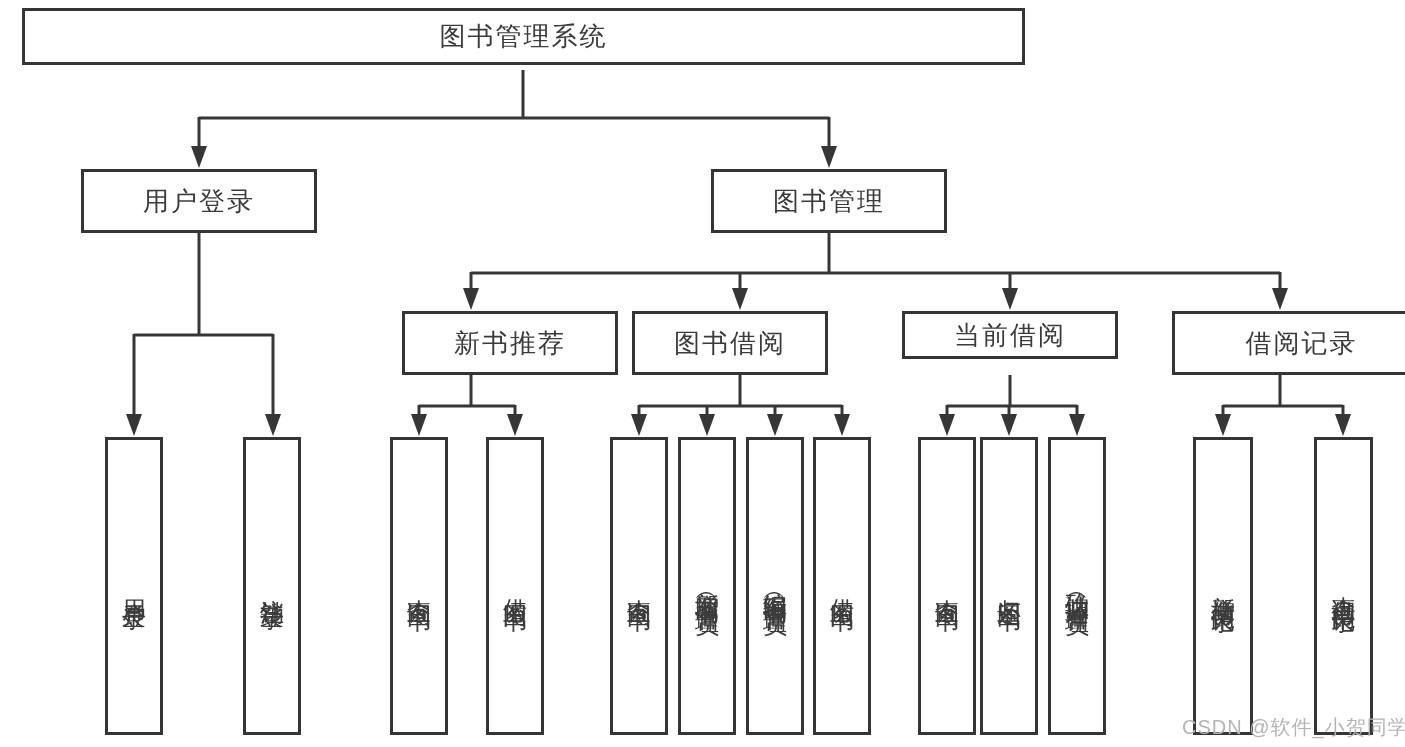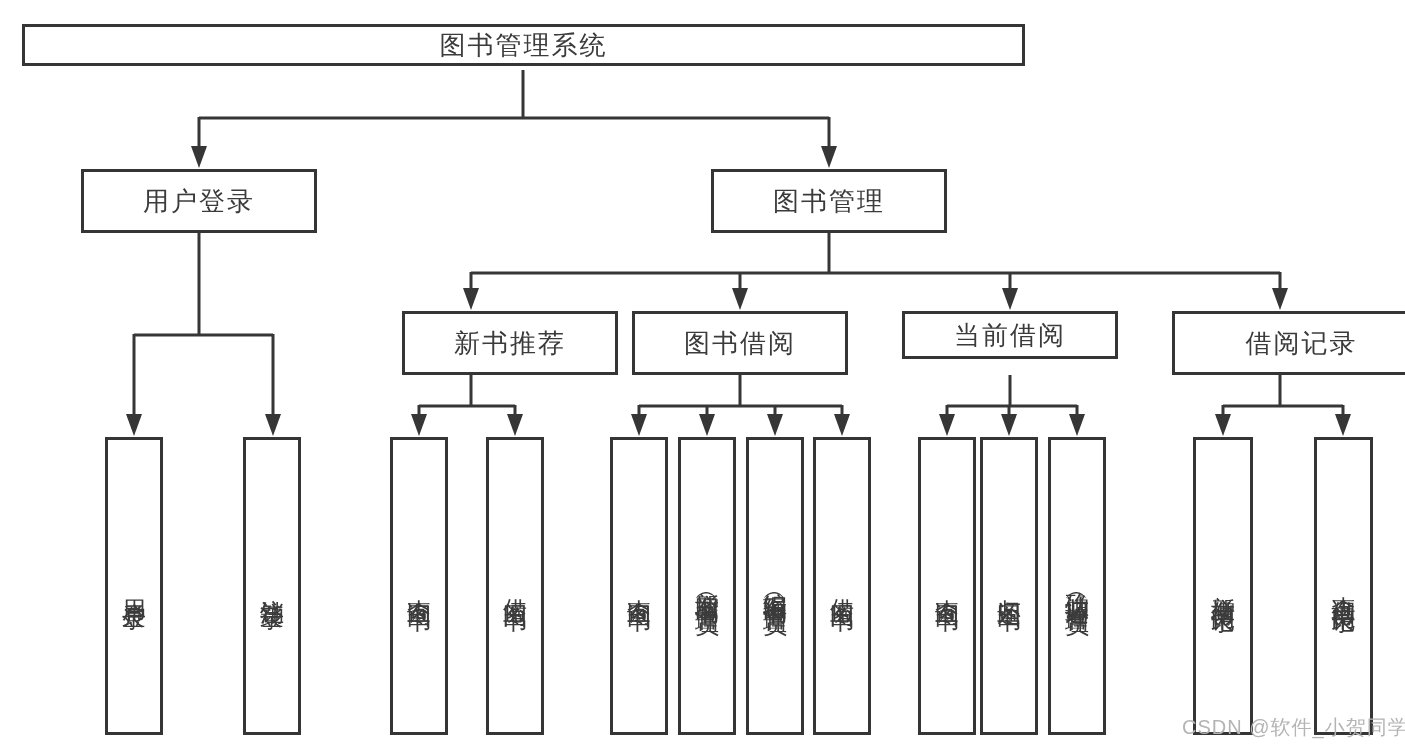--- a/index.html
+++ b/index.html
@@ -87,35 +87,35 @@
       <polygon points="767,414 783,414 775,436"></polygon>
       <polygon points="834,414 850,414 842,436"></polygon>
       <polygon points="939,414 955,414 947,436"></polygon>
       <polygon points="1001,414 1017,414 1009,436"></polygon>
       <polygon points="1069,414 1085,414 1077,436"></polygon>
       <polygon points="1215,414 1231,414 1223,436"></polygon>
       <polygon points="1335,414 1351,414 1343,436"></polygon>
     </g>
   </svg>
 
-  <div class="box" style="left:22px;top:24px;width:1003px;height:42px;">
+  <div class="box" style="left:22px;top:8px;width:1003px;height:57px;">
     <span>图书管理系统</span>
   </div>
 
   <div class="box" style="left:81px;top:169px;width:236px;height:64px;">
     <span>用户登录</span>
   </div>
   <div class="box" style="left:711px;top:169px;width:236px;height:64px;">
     <span>图书管理</span>
   </div>
 
   <div class="box" style="left:363px;top:311px;width:216px;height:64px;margin-left:39px;">
     <span>新书推荐</span>
   </div>
-  <div class="box" style="left:632px;top:311px;width:216px;height:64px;text-align:right;">
+  <div class="box" style="left:632px;top:311px;width:196px;height:64px;text-align:right;">
     <span>图书借阅</span>
   </div>
   <div class="box" style="left:902px;top:311px;width:216px;height:48px;">
     <span>当前借阅</span>
   </div>
   <div class="box" style="left:1172px;top:311px;width:259px;height:64px;">
     <span>借阅记录</span>
   </div>
 
   <div class="vbox" style="left:105px;top:437px;width:58px;height:298px;">

